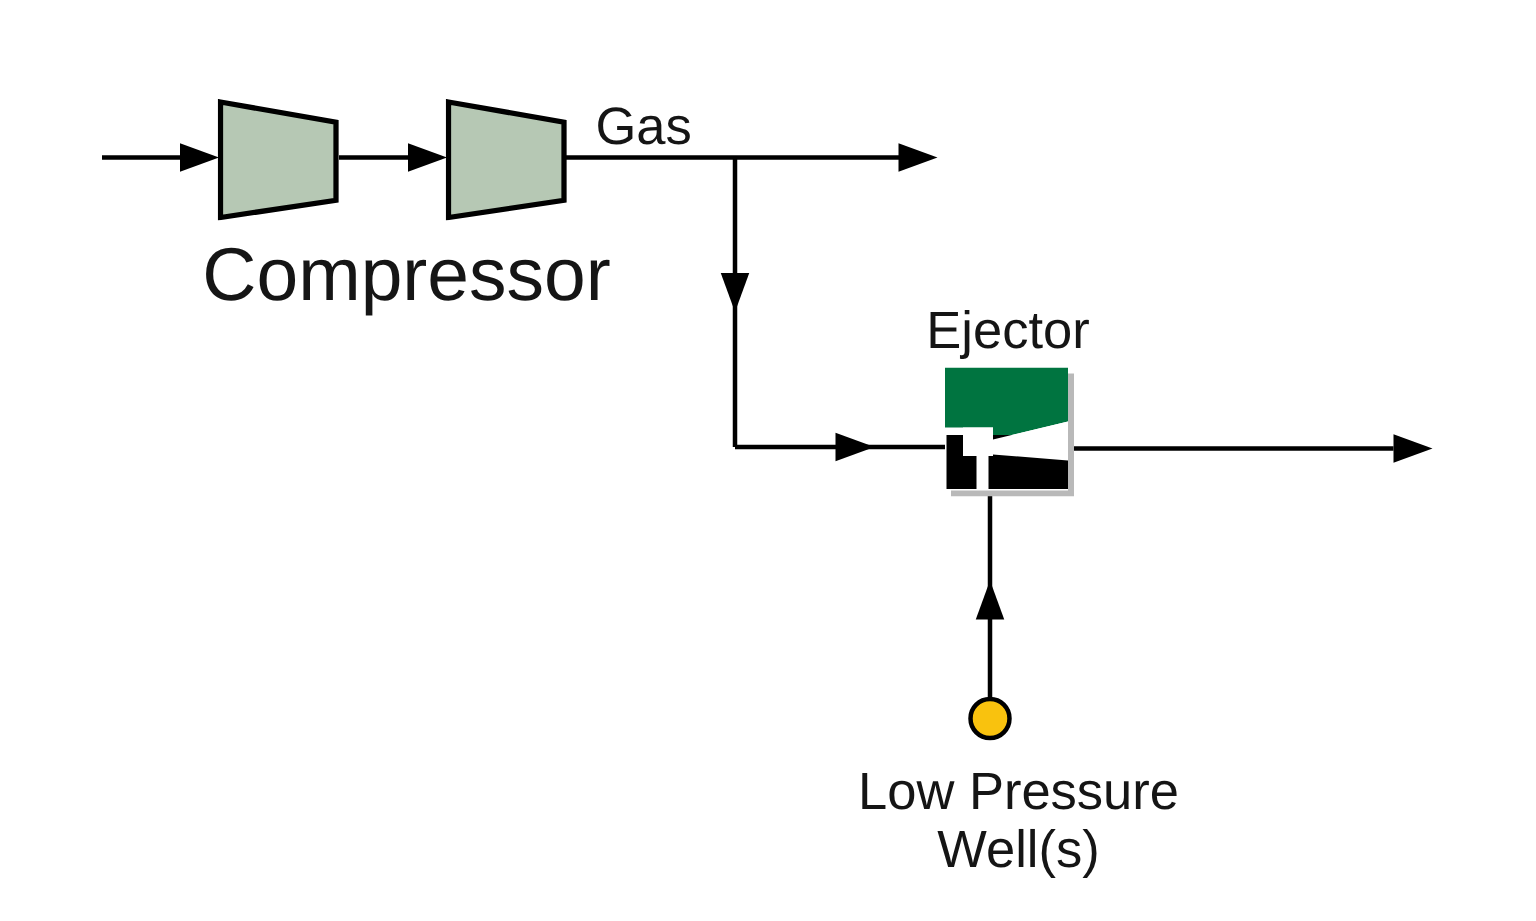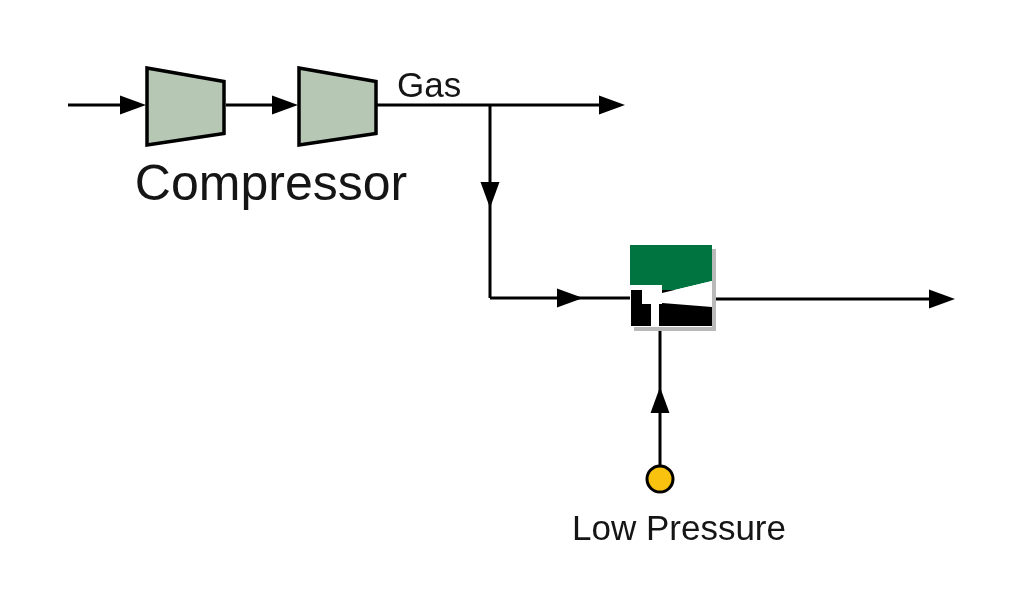--- a/index.html
+++ b/index.html
@@ -92,17 +92,19 @@
     <polygon class="ej-white" points="32,48 82,36 82,62 32,58"></polygon>
     <path class="ej-white" d="M12,40 H32 V59 H29 V81 H21 V59 H12 Z"></path>
   </svg>
 
   <svg class="node" style="left:643px;top:462px;" width="34" height="34" viewBox="0 0 34 34">
     <circle class="well-circle" cx="17" cy="17" r="13"></circle>
   </svg>
 
   <div class="label label-gas">Gas</div>
   <div class="label label-compressor">Compressor</div>
+  <div class="label label-ejector">Ejector</div>
   <div class="label label-well">
     <span>Low Pressure</span>
+    <span>Well(s)</span>
   </div>
 
 </div>
 
 </body></html>

